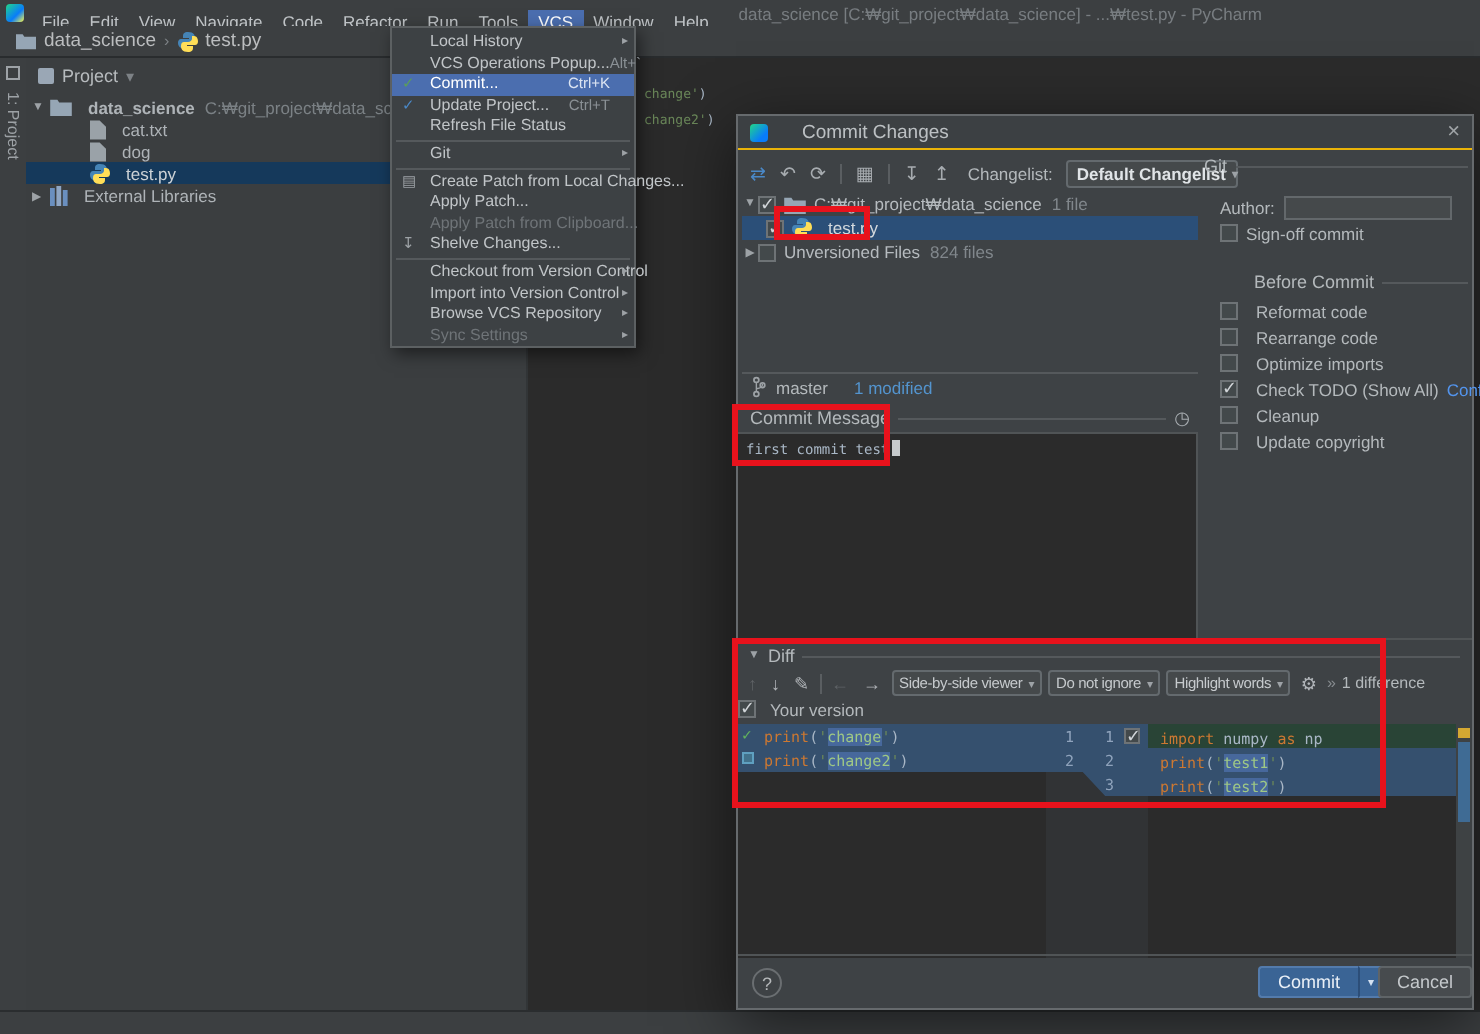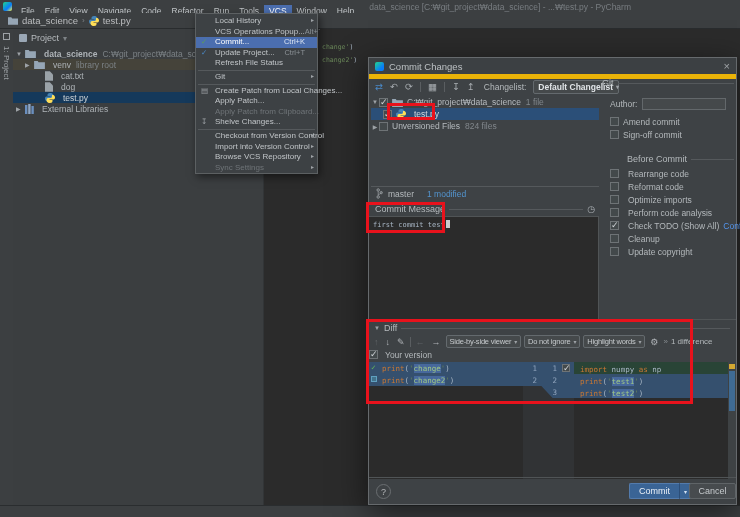--- a/index.html
+++ b/index.html
@@ -48,22 +48,22 @@
   .vrow.dis{color:#6f7478;}
   .vicon{position:absolute;left:5px;font-size:7.5px;line-height:10px;}
   .ic-green{color:#5c9e58;} .ic-blue{color:#4a88c7;} .ic-gray{color:#9da2a6;}
   .vsc{margin-left:auto;color:#8a9095;font-size:7.5px;}
   .vrow.sel .vsc{color:#dbe4f2;}
   .varr{position:absolute;right:3px;font-size:6px;color:#9da2a6;}
   .msep{height:1px;background:#55595c;margin:1px 2px;}
   
   #dialog{left:368px;top:57px;width:369px;height:448px;background:#3e4245;border:1px solid #666a6d;
     box-sizing:border-box;z-index:10;box-shadow:0 8px 30px rgba(0,0,0,.55);font-size:9.5px;}
-  #dtitle{height:16px;display:flex;align-items:center;gap:5px;padding:0 6px;background:#3c4043;
-    border-bottom:5px solid #eab308;color:#bcc0c3;font-size:9.5px;}
+  #dtitle{height:16px;display:flex;align-items:center;gap:17px;padding:0 6px;background:#3c4043;
+    border-bottom:1px solid #eab308;color:#bcc0c3;font-size:9.5px;}
   #dtitle .dlogo{width:9px;height:9px;border-radius:2px;background:linear-gradient(135deg,#21d789,#087cfa 70%);}
   #dclose{margin-left:auto;color:#9fa3a6;font-size:11px;line-height:11px;}
   #dtoolbar{left:6px;top:21px;height:15px;display:flex;align-items:center;gap:7px;font-size:10px;color:#a7acb0;}
   #dtoolbar .tico{font-size:9.5px;}
   .tsep{width:1px;height:10px;background:#5a5e61;}
   #cl-label{font-size:8.5px;color:#b4b9bc;margin-left:2px;}
   .combo{display:inline-flex;align-items:center;justify-content:space-between;background:#45494b;
     border:1px solid #646a6e;border-radius:2px;height:14px;padding:0 4px;color:#c6cacd;font-size:8.5px;box-sizing:border-box;gap:3px;white-space:nowrap;}
   .combo .ca{color:#9da2a6;font-size:6px;}
   #changelist-combo{width:86px;font-weight:bold;color:#e0e4e7;}
@@ -204,30 +204,20 @@
         <div class="prow" style="padding-left: 12px;">
           <span class="arr" style="left: 3px;">▼</span>
           <span style="margin-right: 4px; display: inline-flex;">
             <svg width="11" height="9" viewBox="0 0 12 10">
               <path d="M0 1h4l1 1.5h7V10H0z" fill="#96a6b5"></path>
             </svg>
           </span>
           <span class="lb">data_science</span>
           <span class="sfx">C:₩git_project₩data_science</span>
         </div>
-        <div class="prow excl" style="padding-left: 21px;">
-          <span class="arr" style="left: 12px;">▶</span>
-          <span style="margin-right: 4px; display: inline-flex;">
-            <svg width="11" height="9" viewBox="0 0 12 10">
-              <path d="M0 1h4l1 1.5h7V10H0z" fill="#96a6b5"></path>
-            </svg>
-          </span>
-          <span>venv</span>
-          <span class="sfx">library root</span>
-        </div>
         <div class="prow" style="padding-left: 32px;">
           <span style="margin-right: 4px; display: inline-flex;">
             <svg width="8" height="10" viewBox="0 0 10 12">
               <path d="M0 0h6l4 4v8H0z" fill="#9aa2a8"></path>
             </svg>
           </span>
           <span>cat.txt</span>
         </div>
         <div class="prow" style="padding-left: 32px;">
           <span style="margin-right: 4px; display: inline-flex;">
@@ -382,47 +372,39 @@
     </div>
 
     <div id="dright" class="abs">
       <div class="sechead">
         <span>Git</span>
       </div>
       <div id="author-row">
         <span>Author:</span>
         <span id="author-input"></span>
       </div>
-      <div class="opt" style="margin-top:5px;">
-        <span class="cb"></span>
-        <span>Amend commit</span>
-      </div>
       <div class="opt">
         <span class="cb"></span>
         <span>Sign-off commit</span>
       </div>
       <div class="sechead" id="bc-head">
         <span>Before Commit</span>
       </div>
       <div id="bc-options" style="margin-top:3px;">
           <div class="opt">
             <span class="cb"></span>
-            <span style="margin-left: 5px;">Rearrange code</span>
+            <span style="margin-left: 5px;">Reformat code</span>
           </div>
           <div class="opt">
             <span class="cb"></span>
-            <span style="margin-left: 5px;">Reformat code</span>
+            <span style="margin-left: 5px;">Rearrange code</span>
           </div>
           <div class="opt">
             <span class="cb"></span>
             <span style="margin-left: 5px;">Optimize imports</span>
-          </div>
-          <div class="opt">
-            <span class="cb"></span>
-            <span style="margin-left: 5px;">Perform code analysis</span>
           </div>
           <div class="opt">
             <span class="cb ck"></span>
             <span style="margin-left: 5px;">Check TODO (Show All)</span>
             <span class="cfg">Configure</span>
           </div>
           <div class="opt">
             <span class="cb"></span>
             <span style="margin-left: 5px;">Cleanup</span>
           </div>

